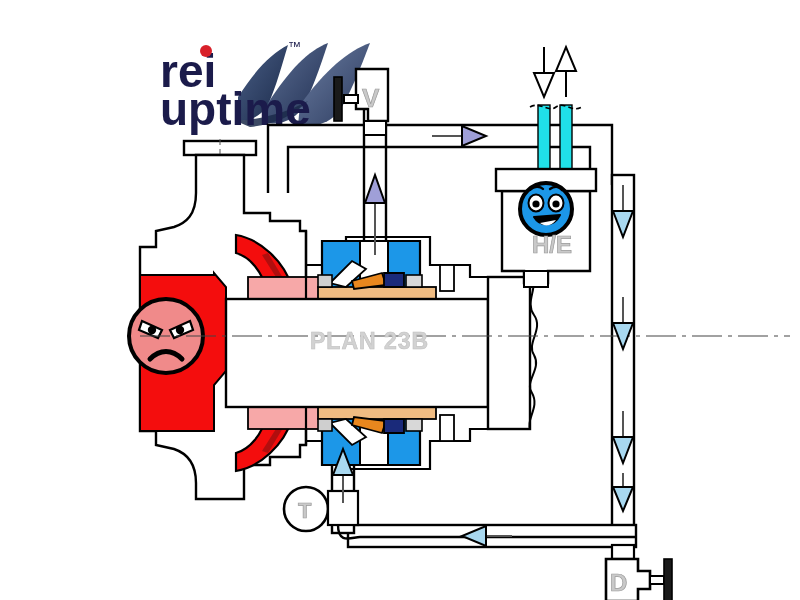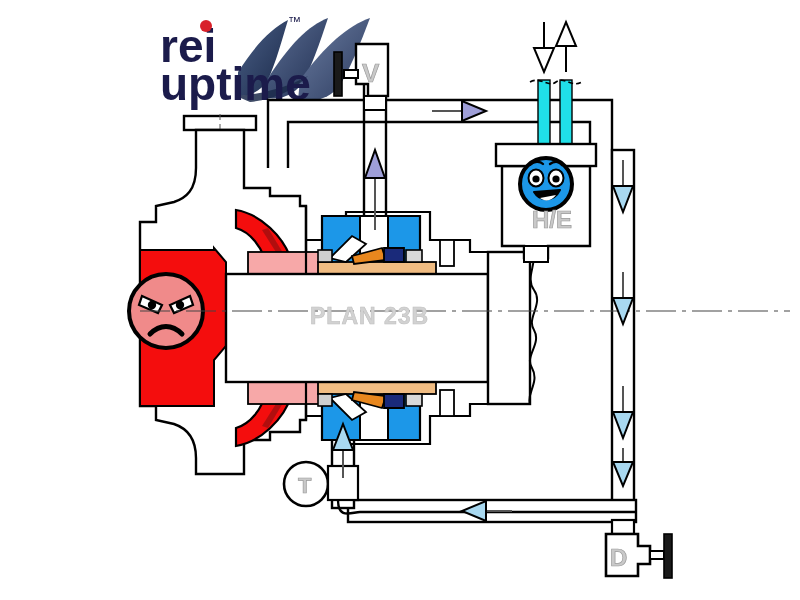--- a/index.html
+++ b/index.html
@@ -1,18 +1,18 @@
 <!DOCTYPE html>
 <html><head>
 <meta charset="utf-8">
 <style>
   html,body{margin:0;padding:0;background:#ffffff;}
   body{width:800px;height:600px;overflow:hidden;
        font-family:"Liberation Sans","DejaVu Sans",sans-serif;}
-  #stage{position:relative;width:800px;height:562px;background:#15803d;}
+  #stage{position:relative;width:800px;height:562px;background:#15803d;margin-top:25px;}
   svg{display:block;}
   .logo-rei,.logo-uptime{font-family:"Liberation Sans",sans-serif;font-weight:bold;fill:#1b1b4b;}
   .logo-tm{font-family:"Liberation Sans",sans-serif;fill:#1b1b4b;}
   .lbl{font-family:"Liberation Sans",sans-serif;font-weight:bold;fill:#c9c9c9;stroke:#9a9a9a;stroke-width:0.7;}
   .planlbl{font-family:"Liberation Sans",sans-serif;font-weight:bold;fill:#d2d2d2;stroke:#c0c0c0;stroke-width:0.6;}
 </style>
 </head>
 <body>
 
 <div id="stage">

